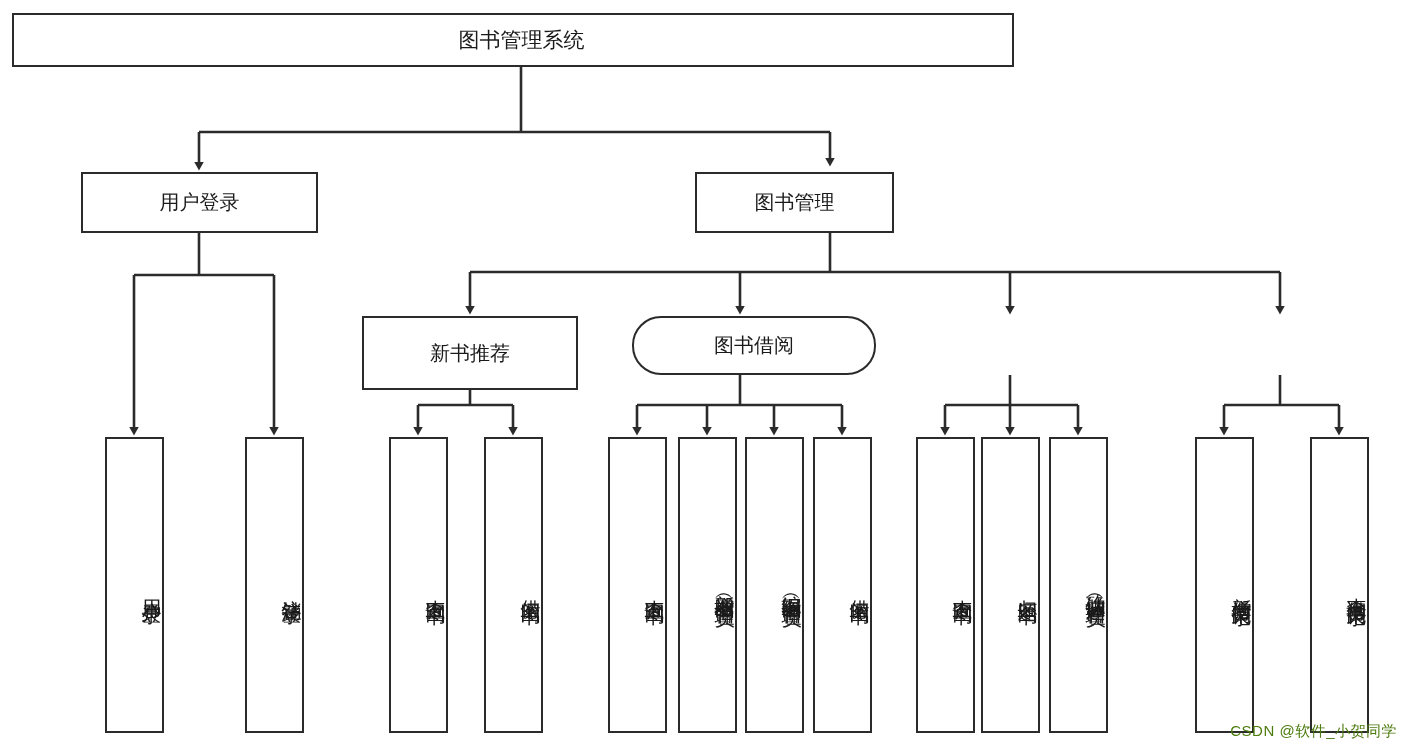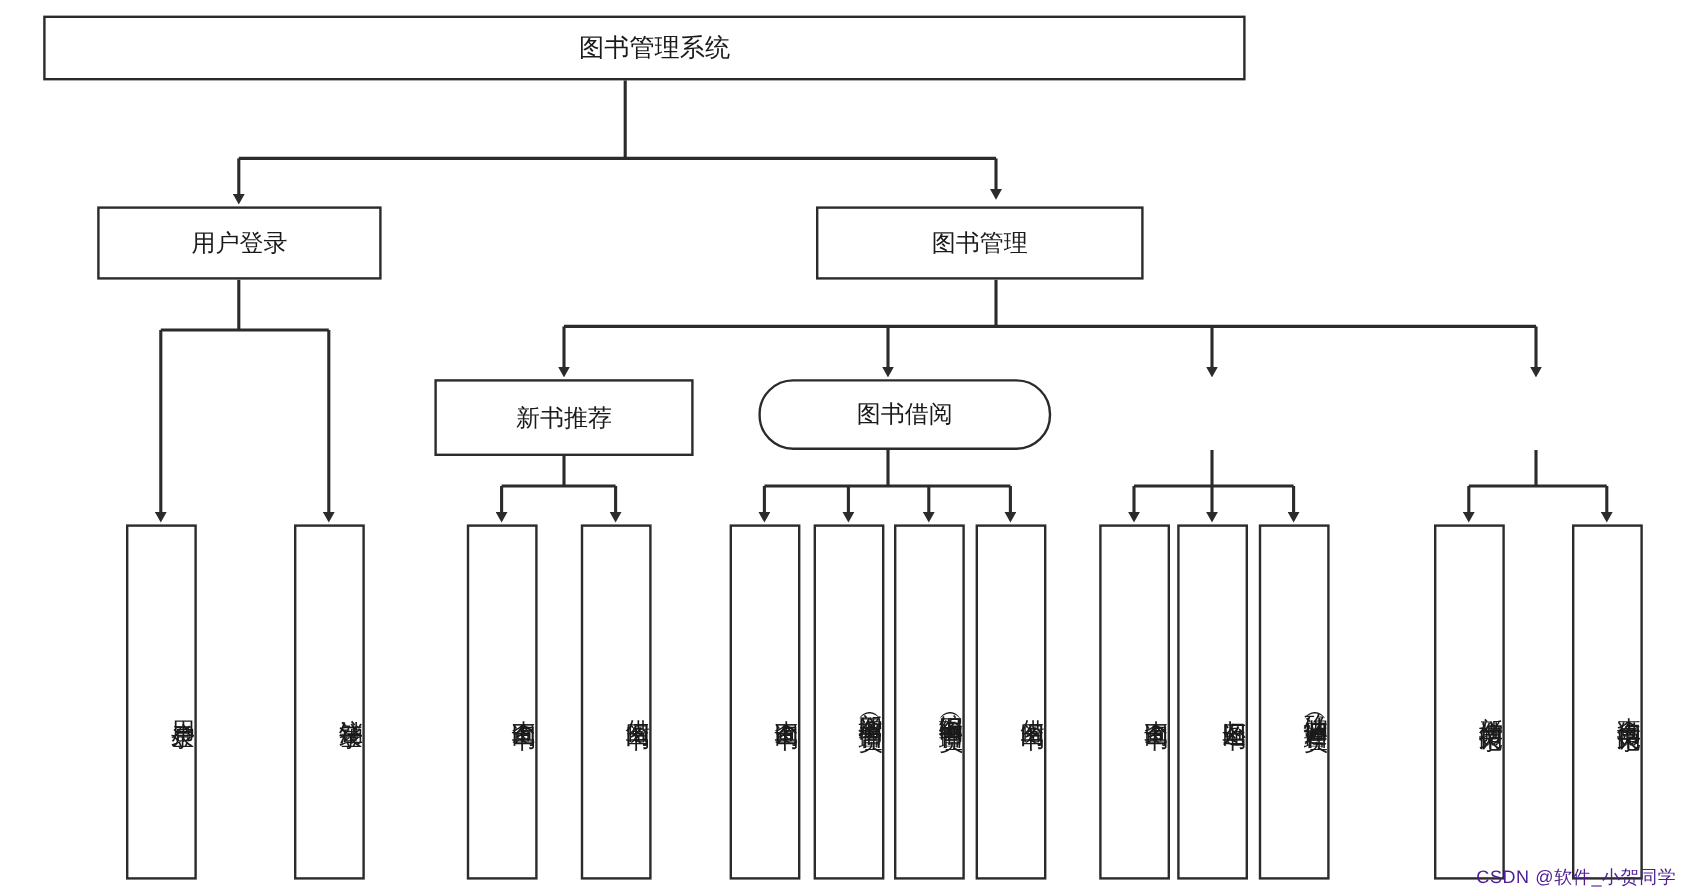--- a/index.html
+++ b/index.html
@@ -53,21 +53,21 @@
     text-orientation: upright;
     line-height: 1.0;
     white-space: nowrap;
   }
   .label { pointer-events: none; }
   #watermark {
     position: absolute;
     right: 8px;
     bottom: 6px;
     font-size: 15px;
-    color: #4c1d95;
+    color: #4d7c0f;
     letter-spacing: 0.5px;
     z-index: 5;
     white-space: nowrap;
   }
 </style>
 </head>
 <body>
 
 <div id="diagram-root">
 
@@ -114,32 +114,32 @@
       <path d="M1010,405 L1010,428" marker-end="url(#arrowhead)"></path>
       <path d="M1078,405 L1078,428" marker-end="url(#arrowhead)"></path>
 
       <path d="M1280,375 L1280,405"></path>
       <path d="M1224,405 L1339,405"></path>
       <path d="M1224,405 L1224,428" marker-end="url(#arrowhead)"></path>
       <path d="M1339,405 L1339,428" marker-end="url(#arrowhead)"></path>
     </g>
   </svg>
 
-  <div class="node root" style="left:36px; top:13px; width:1002px; height:54px;padding-left:17px;">
+  <div class="node root" style="left:12px; top:13px; width:1002px; height:54px;padding-left:17px;">
     <span class="label">图书管理系统</span>
   </div>
 
   <div class="node level2" style="left:81px; top:172px; width:237px; height:61px;">
     <span class="label">用户登录</span>
   </div>
-  <div class="node level2" style="left:680px; top:172px; width:273px; height:61px;">
+  <div class="node level2" style="left:695px; top:172px; width:199px; height:61px;">
     <span class="label">图书管理</span>
   </div>
 
-  <div class="node level3" style="left:362px; top:316px; width:216px; height:64px;text-align:center;">
+  <div class="node level3" style="left:362px; top:316px; width:216px; height:74px;text-align:center;">
     <span class="label">新书推荐</span>
   </div>
   <div class="node level3" style="left:632px; top:316px; width:244px; height:59px;border-radius:29px;">
     <span class="label">图书借阅</span>
   </div>
 
   <div class="node leaf" style="left:105px; top:437px; width:59px; height:296px;">
     <span class="label">用户登录</span>
   </div>
   <div class="node leaf" style="left:245px; top:437px; width:59px; height:296px;">

